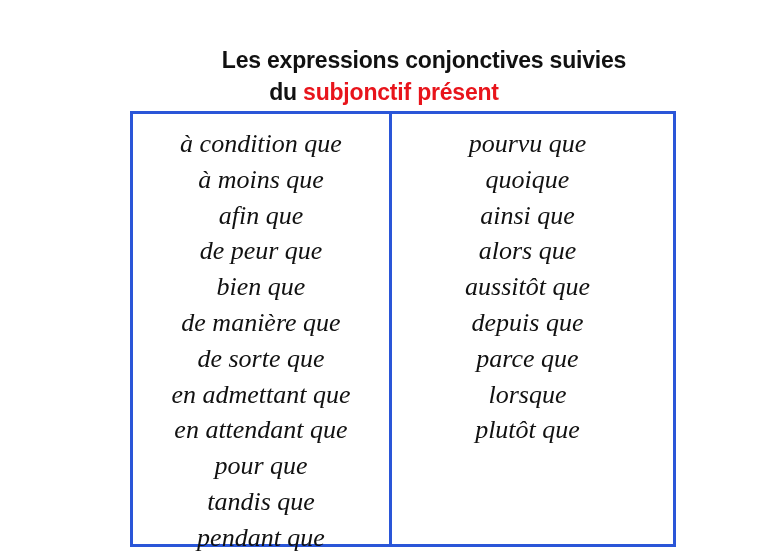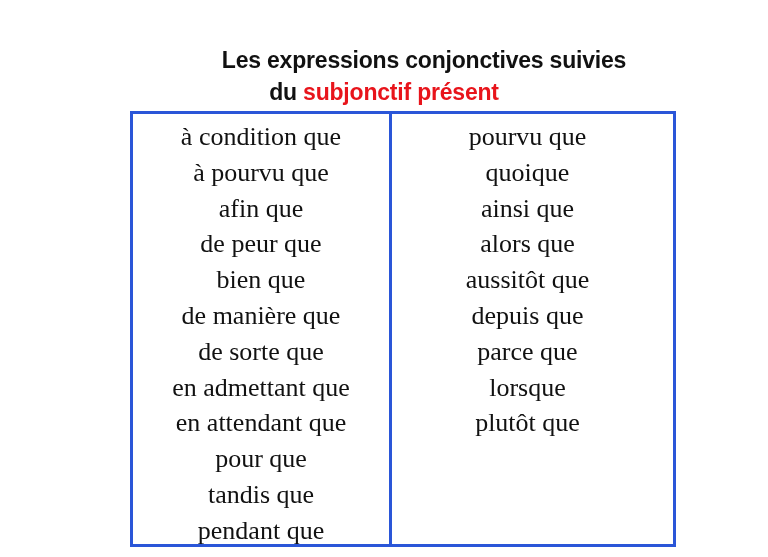--- a/index.html
+++ b/index.html
@@ -29,21 +29,22 @@
       width: 540px; height: 430px;
       border: 3px solid #2a56d8;
       box-sizing: content-box;
       display: flex;
     }
     .col {
       flex: 0 0 auto;
       display: flex;
       flex-direction: column;
       align-items: center;
-      padding-top: 5px;
+      padding-top: 12px;
+      font-style: italic;
     }
     .col.left { width: 256px; border-right: 3px solid #2a56d8; }
     .col.right { width: 271px; }
     .cell {
       font-family: "Liberation Serif", "DejaVu Serif", serif;
       font-size: 26px;
       line-height: 35.8px;
       color: #111111;
       white-space: nowrap;
       text-align: center;
@@ -51,21 +52,21 @@
   </style>
 </head>
 <body>
 
 <div class="title l1">Les expressions conjonctives suivies</div>
 <div class="title l2"><span>du </span><span class="accent">subjonctif présent</span></div>
 
 <div class="table">
   <div class="col left">
     <div class="cell">à condition que</div>
-    <div class="cell">à pourvu que</div>
+    <div class="cell">à moins que</div>
     <div class="cell">afin que</div>
     <div class="cell">de peur que</div>
     <div class="cell">bien que</div>
     <div class="cell">de manière que</div>
     <div class="cell">de sorte que</div>
     <div class="cell">en admettant que</div>
     <div class="cell">en attendant que</div>
     <div class="cell">pour que</div>
     <div class="cell">tandis que</div>
     <div class="cell">pendant que</div>

